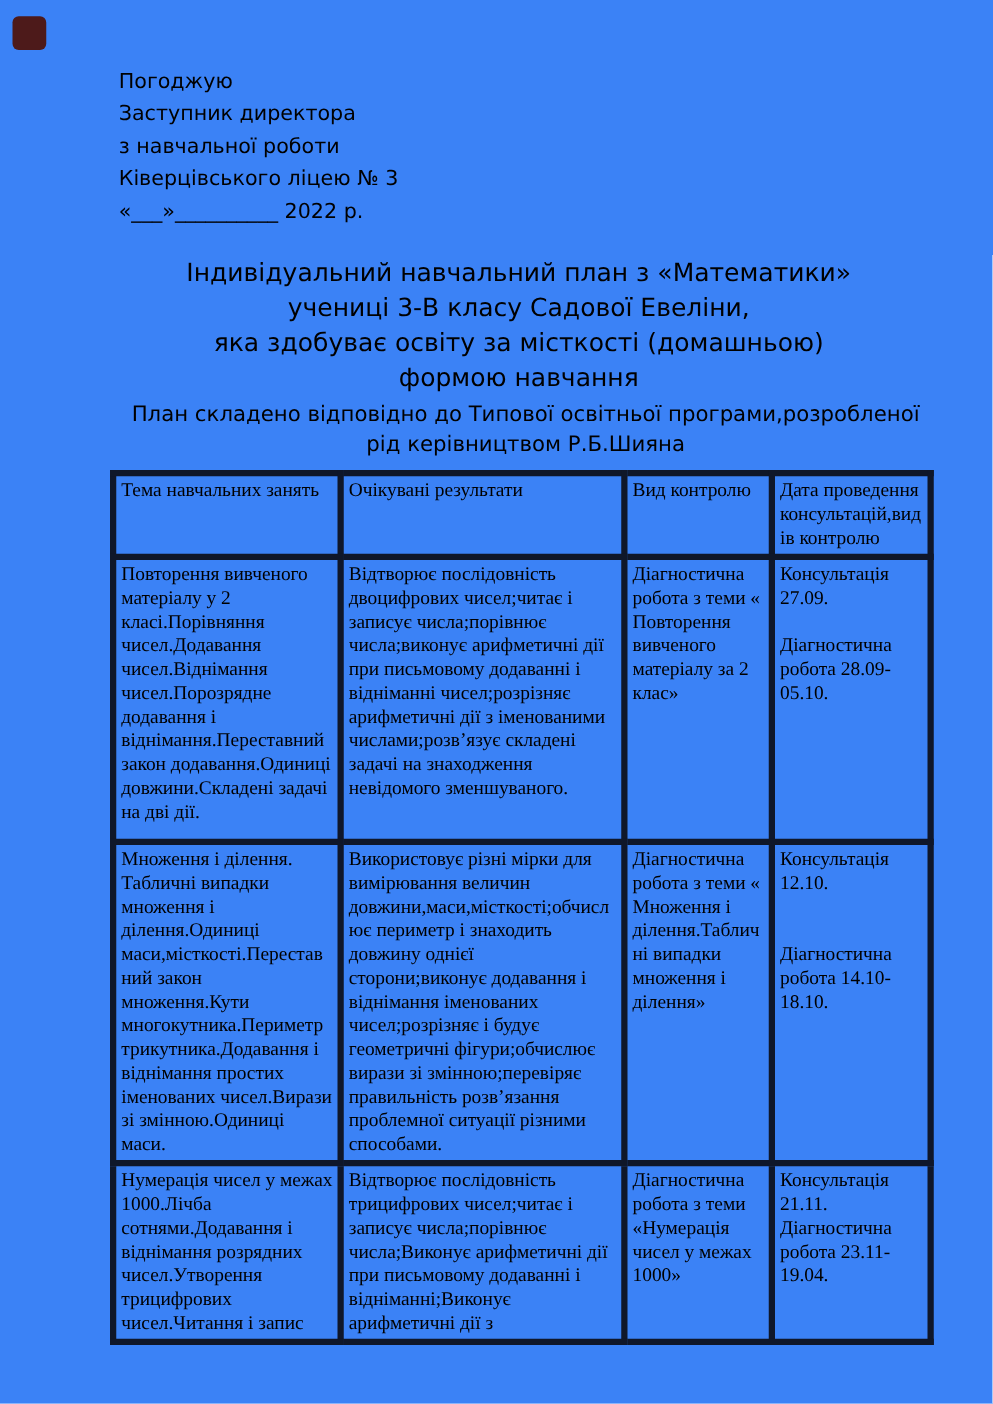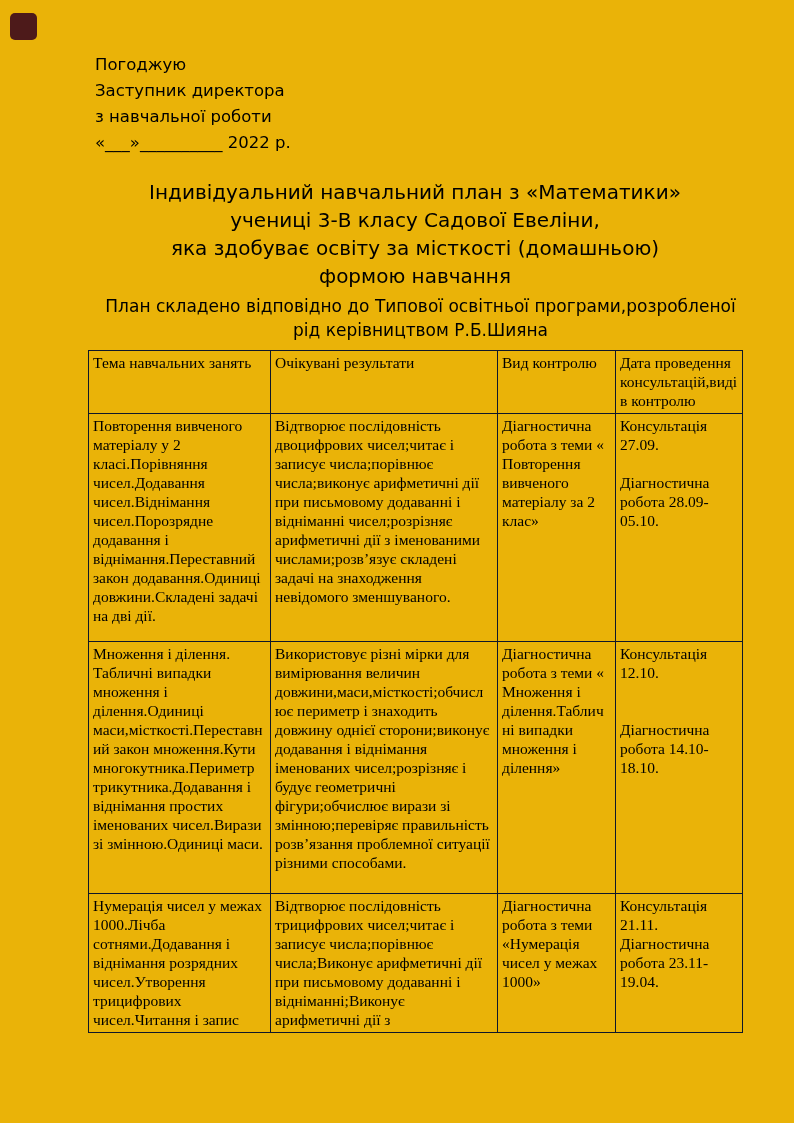--- a/index.html
+++ b/index.html
@@ -1,19 +1,19 @@
 <!DOCTYPE html>
 <html><head>
 <meta charset="utf-8">
 <style>
   html,body{margin:0;padding:0;background:#ffffff;}
   .page{
     position:relative;
     width:794px;height:1123px;
-    background:#eab308;
+    background:#3b82f6;
     color:#000;
     font-family:"DejaVu Sans",sans-serif;
     overflow:hidden;
   }
   .corner-marker{
     position:absolute;left:10px;top:13px;
     width:27px;height:27px;border-radius:5px;
     background:#4d1a1a;
   }
   .approval{
@@ -34,21 +34,21 @@
     width:654px;table-layout:fixed;
     border-collapse:collapse;
     font-family:"Liberation Serif",serif;
     font-size:15.5px;line-height:19px;
   }
   table.plan col.c1{width:182px}
   table.plan col.c2{width:227px}
   table.plan col.c3{width:118px}
   table.plan col.c4{width:127px}
   table.plan th, table.plan td{
-    border:1px solid #0f172a;
+    border:5px solid #0f172a;
     vertical-align:top;
     text-align:left;
     padding:2px 4px 3px 4px;
     overflow-wrap:break-word;
     word-wrap:break-word;
     font-weight:normal;
   }
   table.plan thead tr{height:62px;}
   th.col-outcomes{padding-top:24px;margin-left:44px;}
   tbody tr:nth-child(1){height:228px;}
@@ -60,20 +60,21 @@
 <body>
 
 <div class="page">
 
   <div class="corner-marker" style="background: rgb(77, 26, 26);"></div>
 
   <div class="approval">
     <div>Погоджую</div>
     <div>Заступник директора</div>
     <div>з навчальної роботи</div>
+    <div>Ківерцівського ліцею № 3</div>
     <div>«___»__________ 2022 р.</div>
   </div>
 
   <div class="doc-title">
     <div>Індивідуальний навчальний план з «Математики»</div>
     <div>учениці 3-В класу Садової Евеліни,</div>
     <div>яка здобуває освіту за місткості (домашньою)</div>
     <div>формою навчання</div>
   </div>
 

